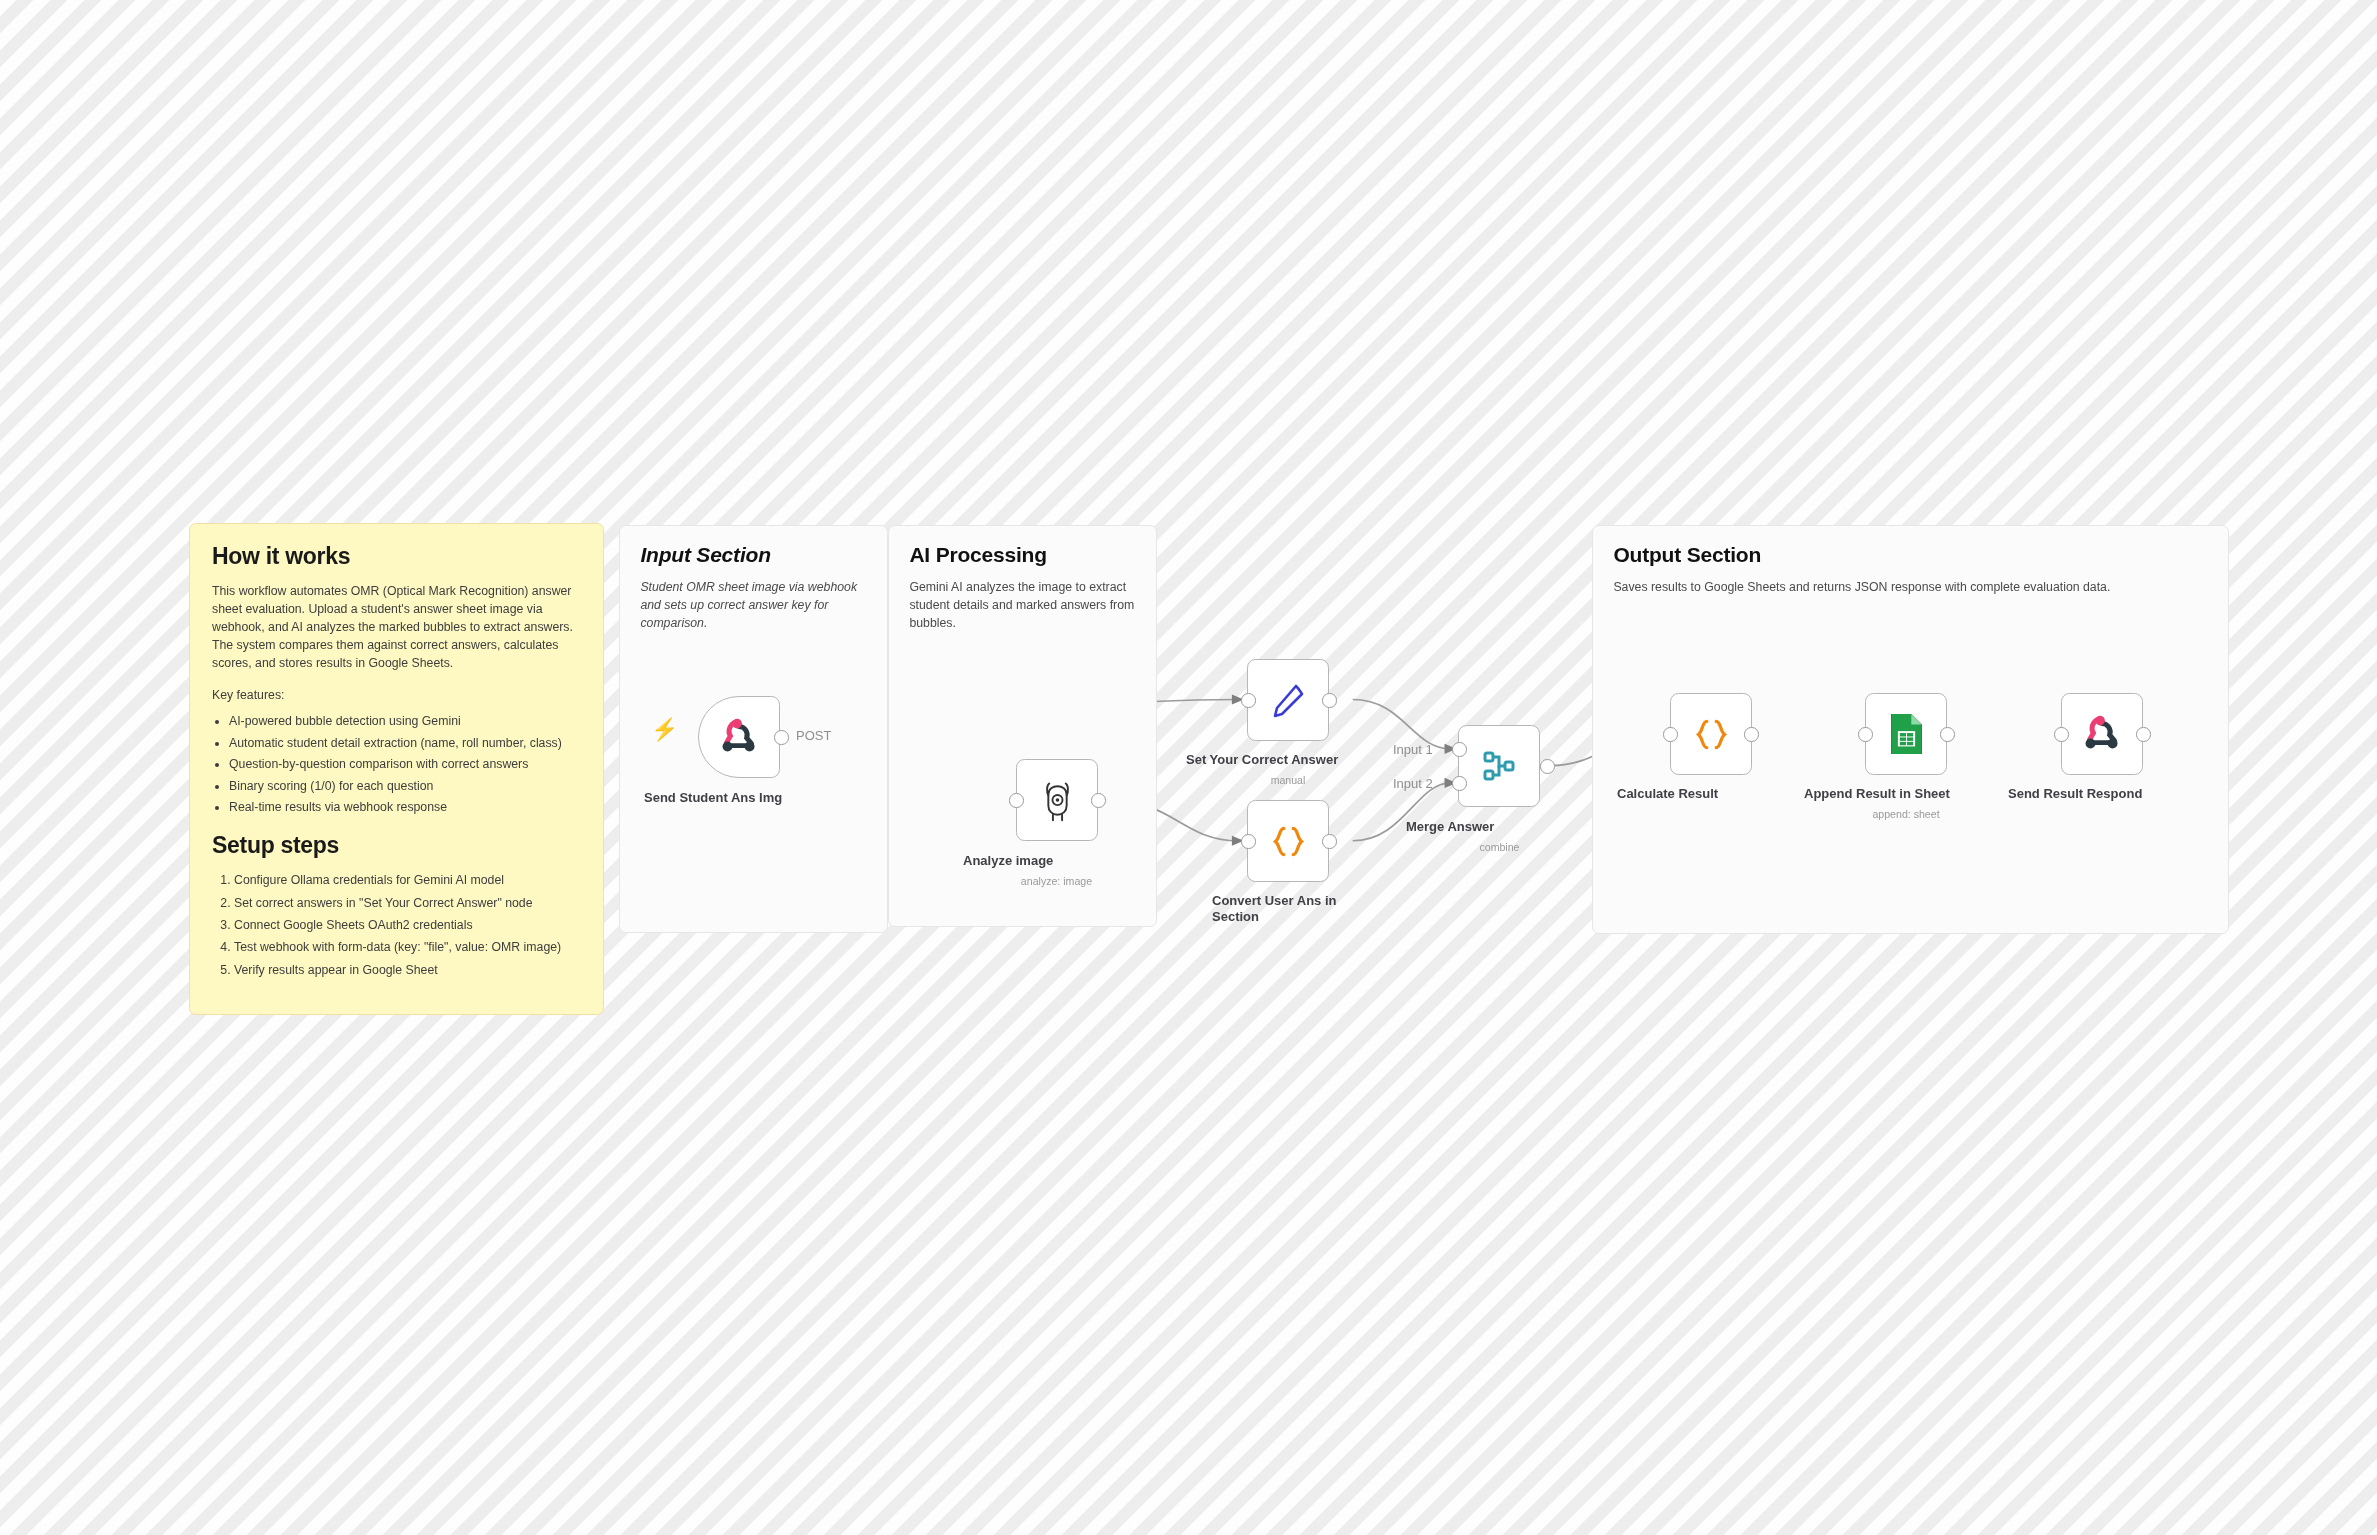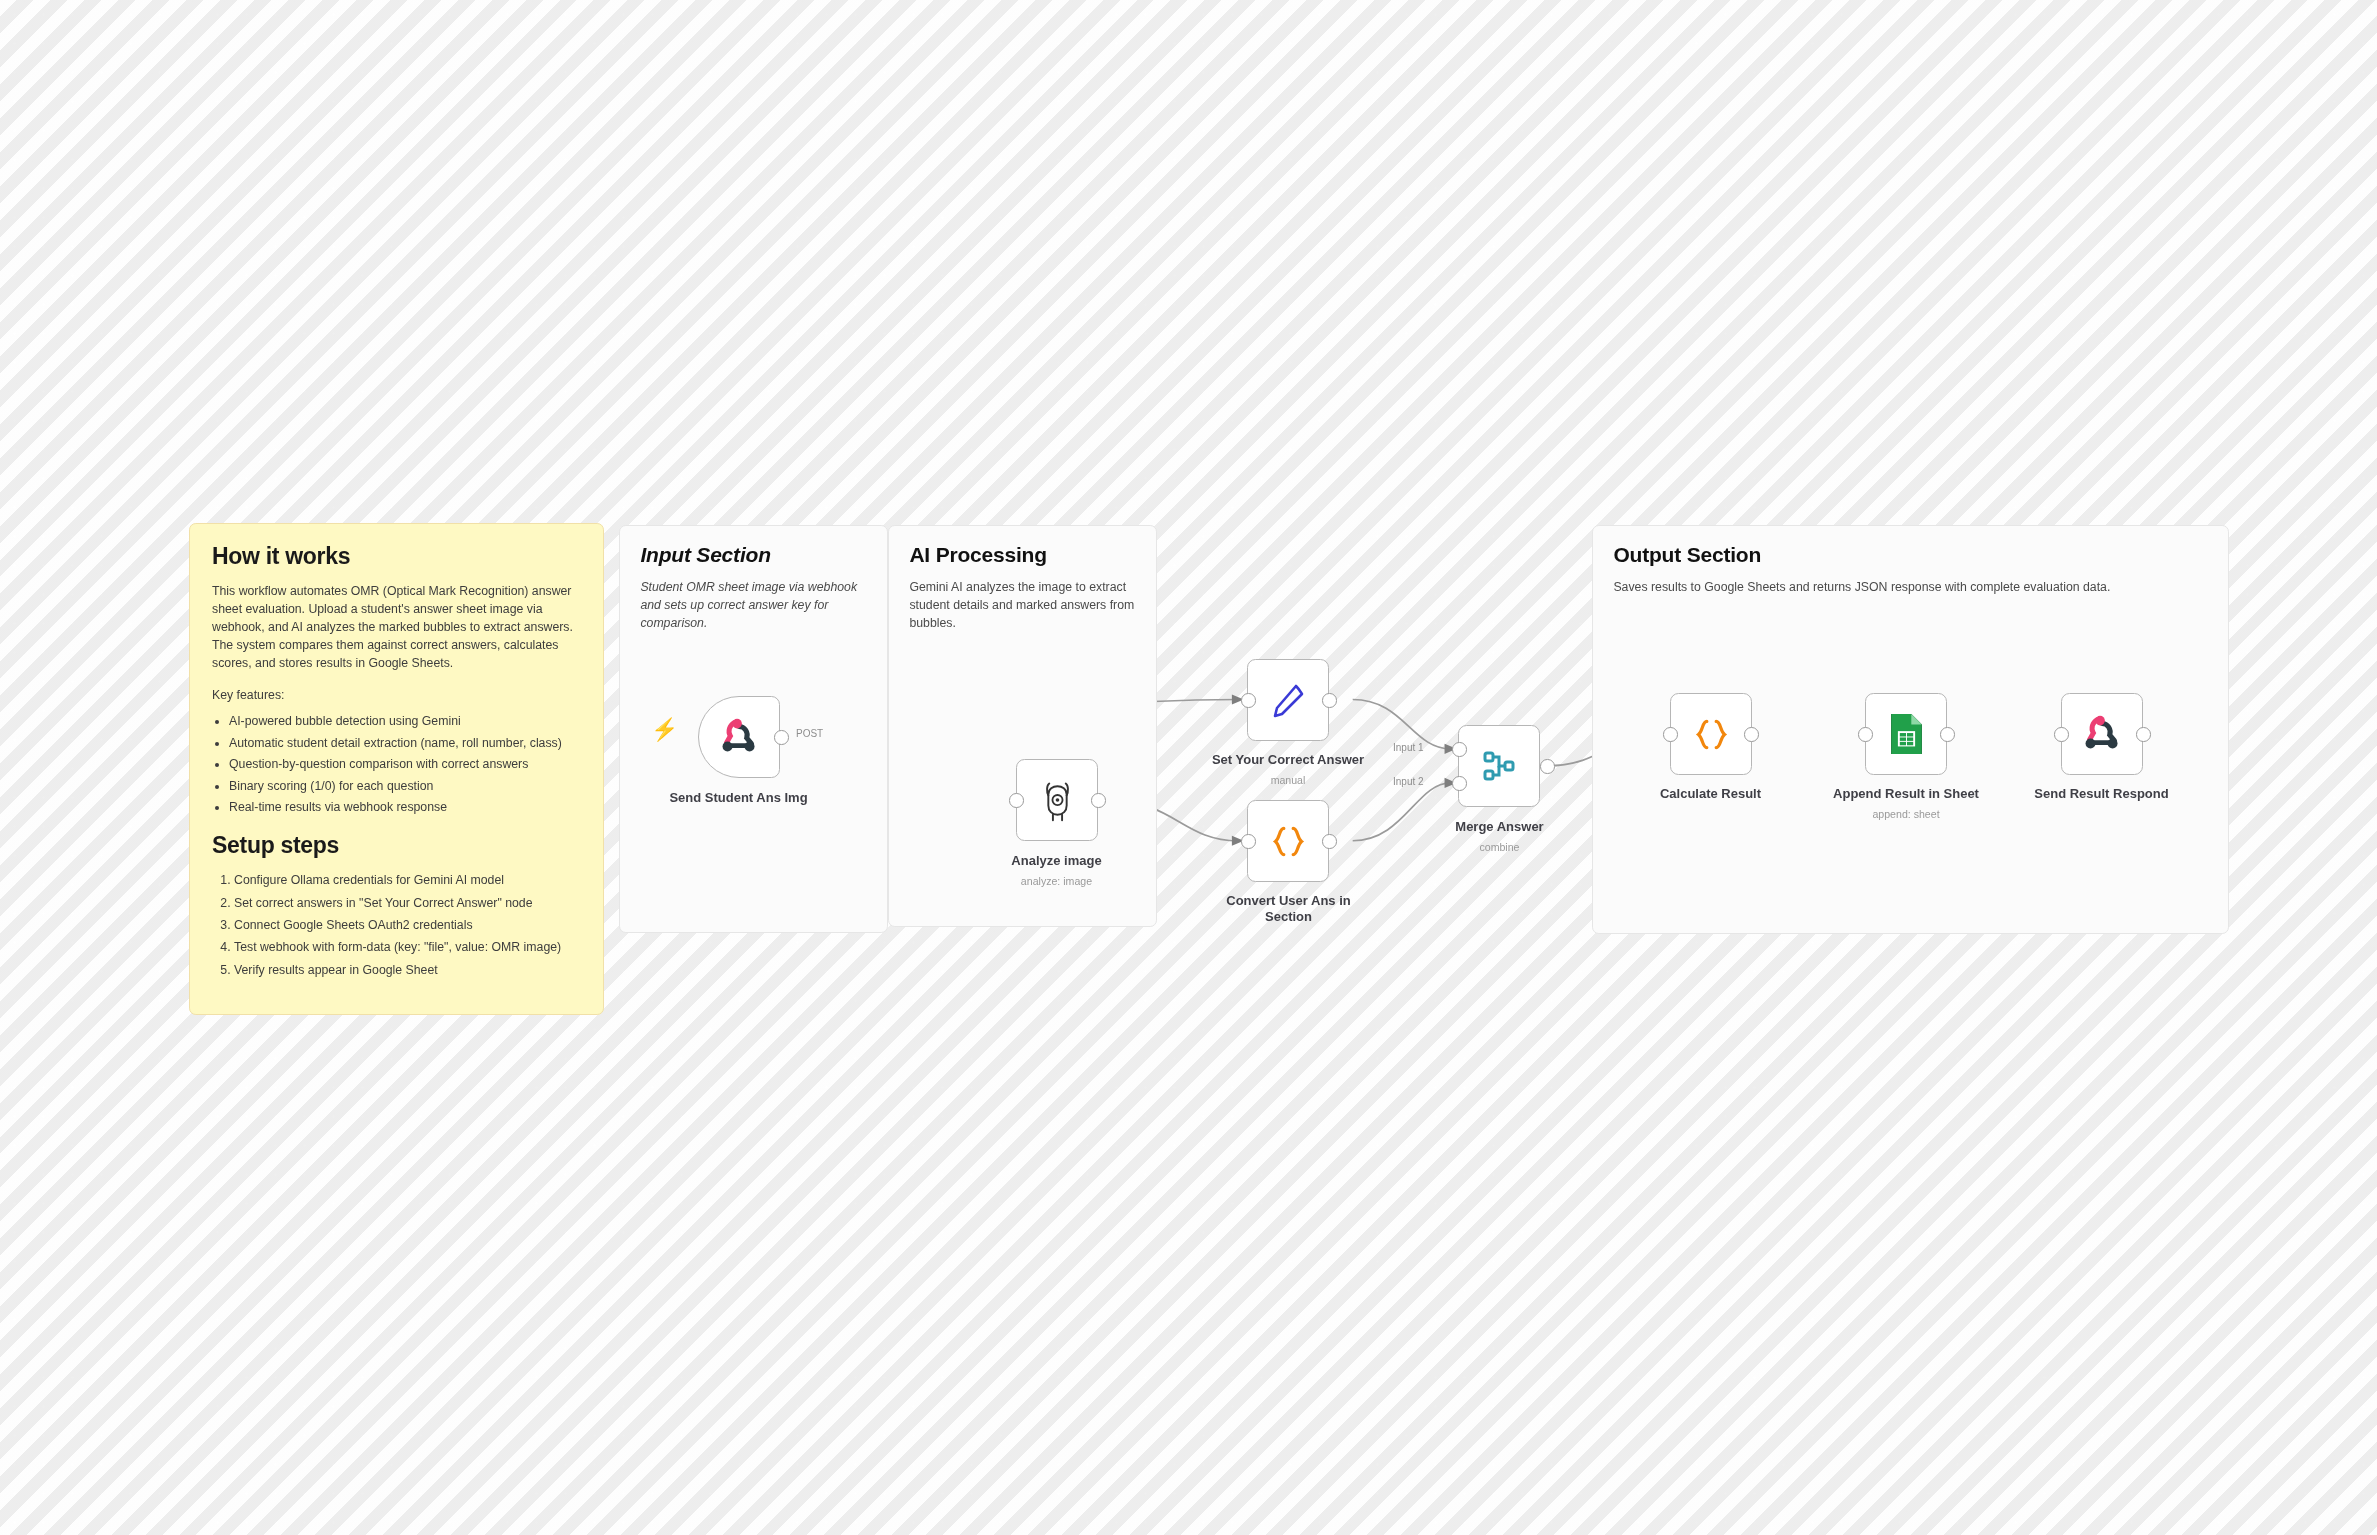--- a/index.html
+++ b/index.html
@@ -113,21 +113,21 @@
     border-top-left-radius: 41px;
     border-bottom-left-radius: 41px;
   }
   .node svg { display: block; }
 
   .node-label {
     position: absolute;
     font-size: 13px;
     font-weight: 700;
     color: #3f3f46;
-    text-align: center;
+    text-align: left;
     white-space: nowrap;
   }
   .node-label.wrap { white-space: normal; line-height: 1.25; }
   .node-sub {
     position: absolute;
     font-size: 10.6px;
     color: #9a9a9a;
     text-align: center;
     white-space: nowrap;
   }
@@ -144,21 +144,21 @@
 
   .bolt {
     position: absolute;
     color: #ff6d5a;
     font-size: 22px;
     line-height: 1;
   }
 
   .edge-label {
     position: absolute;
-    font-size: 10px;
+    font-size: 13px;
     color: #8e8e8e;
     background: transparent;
     white-space: nowrap;
   }
 
   svg.wires {
     position: absolute;
     left: 0; top: 0;
     width: 2377px;
     height: 1536px;

